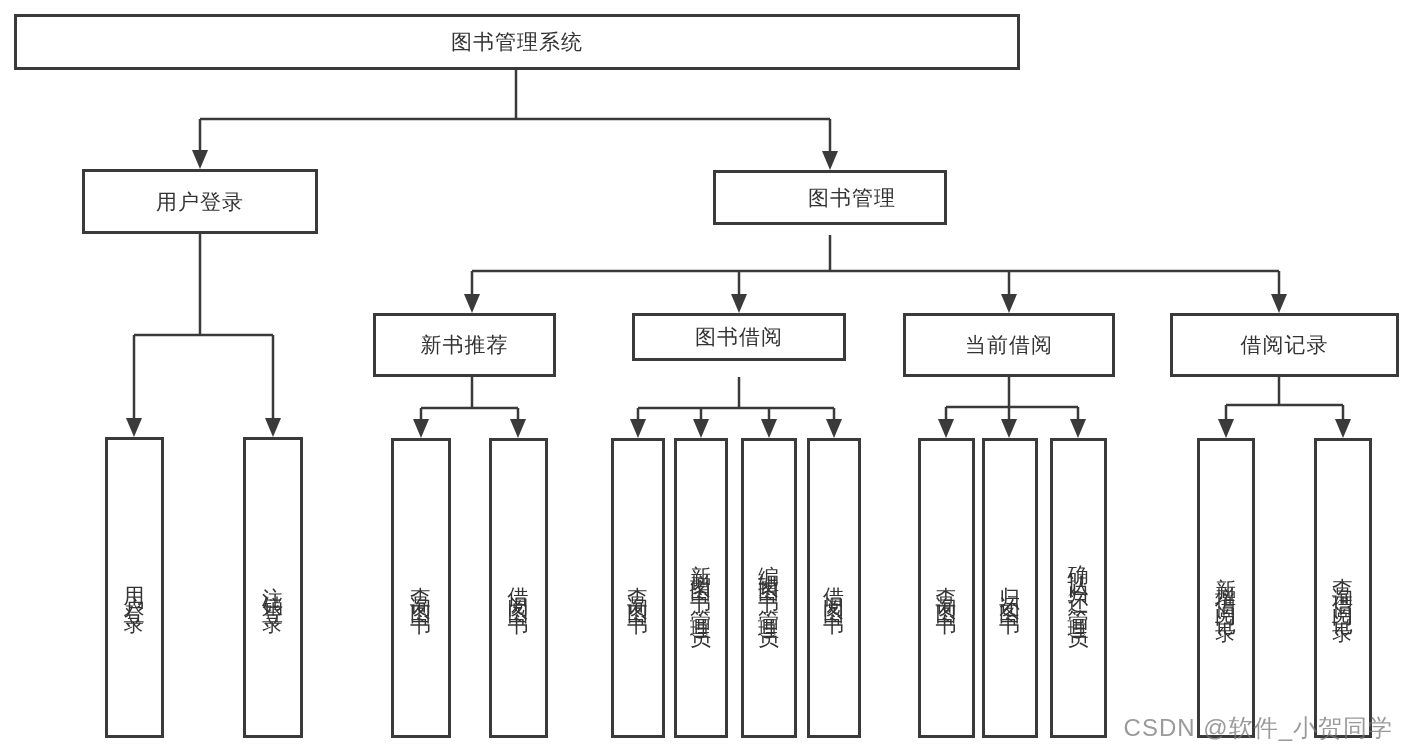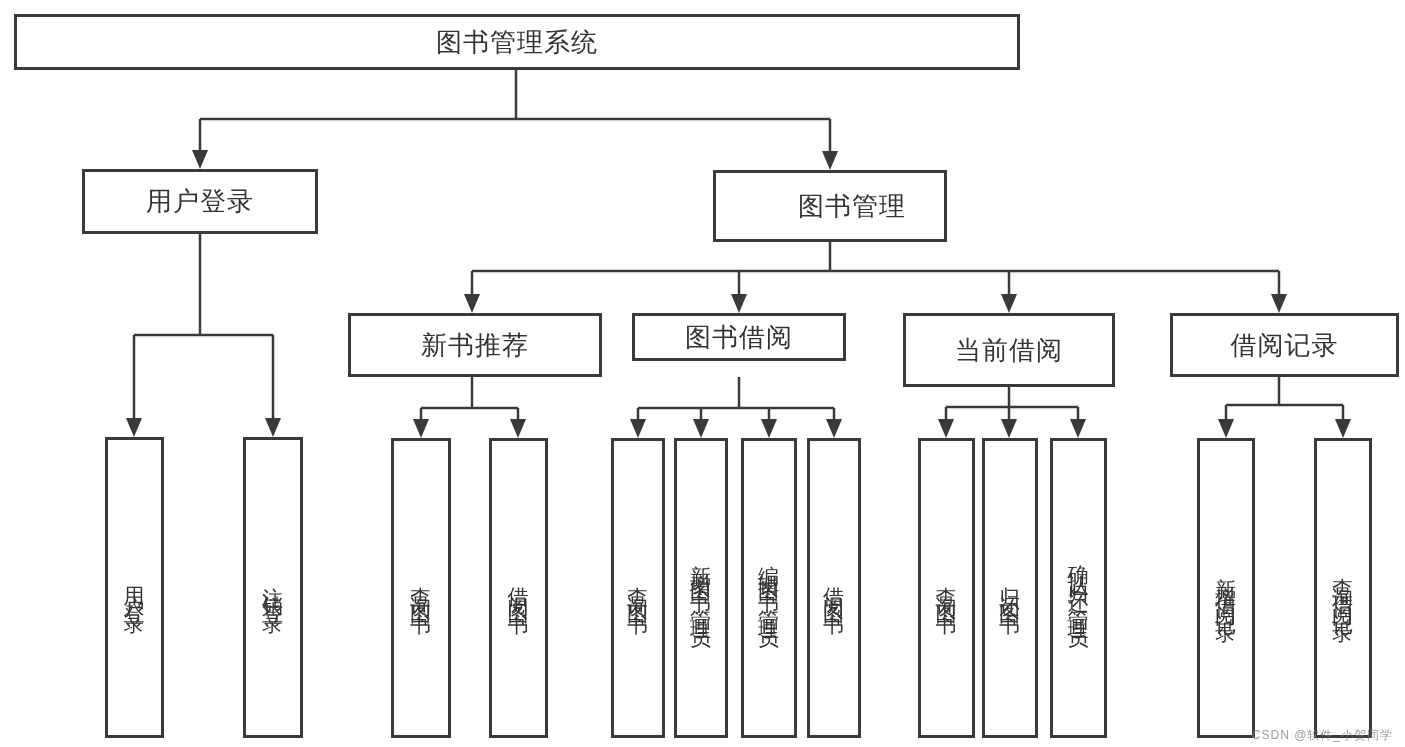--- a/index.html
+++ b/index.html
@@ -28,58 +28,58 @@
     box-sizing: border-box;
     background: #ffffff;
     border: 3px solid #3a3a3a;
     display: flex;
     align-items: center;
     justify-content: center;
     color: #333333;
     z-index: 2;
   }
   .hbox span {
-    font-size: 26px;
+    font-size: 21px;
     letter-spacing: 1px;
     white-space: nowrap;
   }
   .vbox span {
     writing-mode: vertical-rl;
     text-orientation: mixed;
     font-size: 21px;
     letter-spacing: 9px;
     line-height: 1;
     white-space: nowrap;
   }
   
   .n-root        { left: 14px;   top: 14px;  width: 1006px; height: 56px; }
   .n-userlogin   { left: 82px;   top: 169px; width: 236px;  height: 65px; }
-  .n-bookmgmt    { left: 713px;  top: 170px; width: 234px;  height: 72px; padding-left: 44px; }
-  .n-newbook     { left: 348px;  top: 313px; width: 254px;  height: 64px; }
+  .n-bookmgmt    { left: 713px;  top: 170px; width: 234px;  height: 55px; padding-left: 44px; }
+  .n-newbook     { left: 373px;  top: 313px; width: 183px;  height: 64px; }
   .n-bookborrow  { left: 632px;  top: 313px; width: 214px;  height: 48px; }
-  .n-currborrow  { left: 903px;  top: 313px; width: 212px;  height: 74px; }
+  .n-currborrow  { left: 903px;  top: 313px; width: 212px;  height: 64px; }
   .n-borrowrec   { left: 1170px; top: 313px; width: 229px;  height: 64px; }
   .n-login       { left: 105px;  top: 437px; width: 59px;   height: 301px; }
   .n-logout      { left: 243px;  top: 437px; width: 60px;   height: 301px; }
   .n-nb-query    { left: 391px;  top: 438px; width: 60px;   height: 300px; }
   .n-nb-borrow   { left: 489px;  top: 438px; width: 59px;   height: 300px; }
   .n-bb-query    { left: 611px;  top: 438px; width: 54px;   height: 300px; }
   .n-bb-add      { left: 674px;  top: 438px; width: 54px;   height: 300px; }
   .n-bb-edit     { left: 741px;  top: 438px; width: 56px;   height: 300px; }
   .n-bb-borrow   { left: 807px;  top: 438px; width: 54px;   height: 300px; }
   .n-cb-query    { left: 918px;  top: 438px; width: 57px;   height: 300px; }
   .n-cb-return   { left: 982px;  top: 438px; width: 56px;   height: 300px; }
   .n-cb-confirm  { left: 1050px; top: 438px; width: 57px;   height: 300px; }
   .n-br-add      { left: 1197px; top: 438px; width: 58px;   height: 300px; }
   .n-br-query    { left: 1314px; top: 438px; width: 58px;   height: 300px; }
   .watermark {
     position: absolute;
     right: 12px;
     bottom: 3px;
-    font-size: 12px;
+    font-size: 24px;
     color: rgba(120, 120, 120, 0.75);
     letter-spacing: 1px;
     z-index: 5;
     white-space: nowrap;
   }
 </style>
 </head>
 <body>
 
 <div class="canvas">

